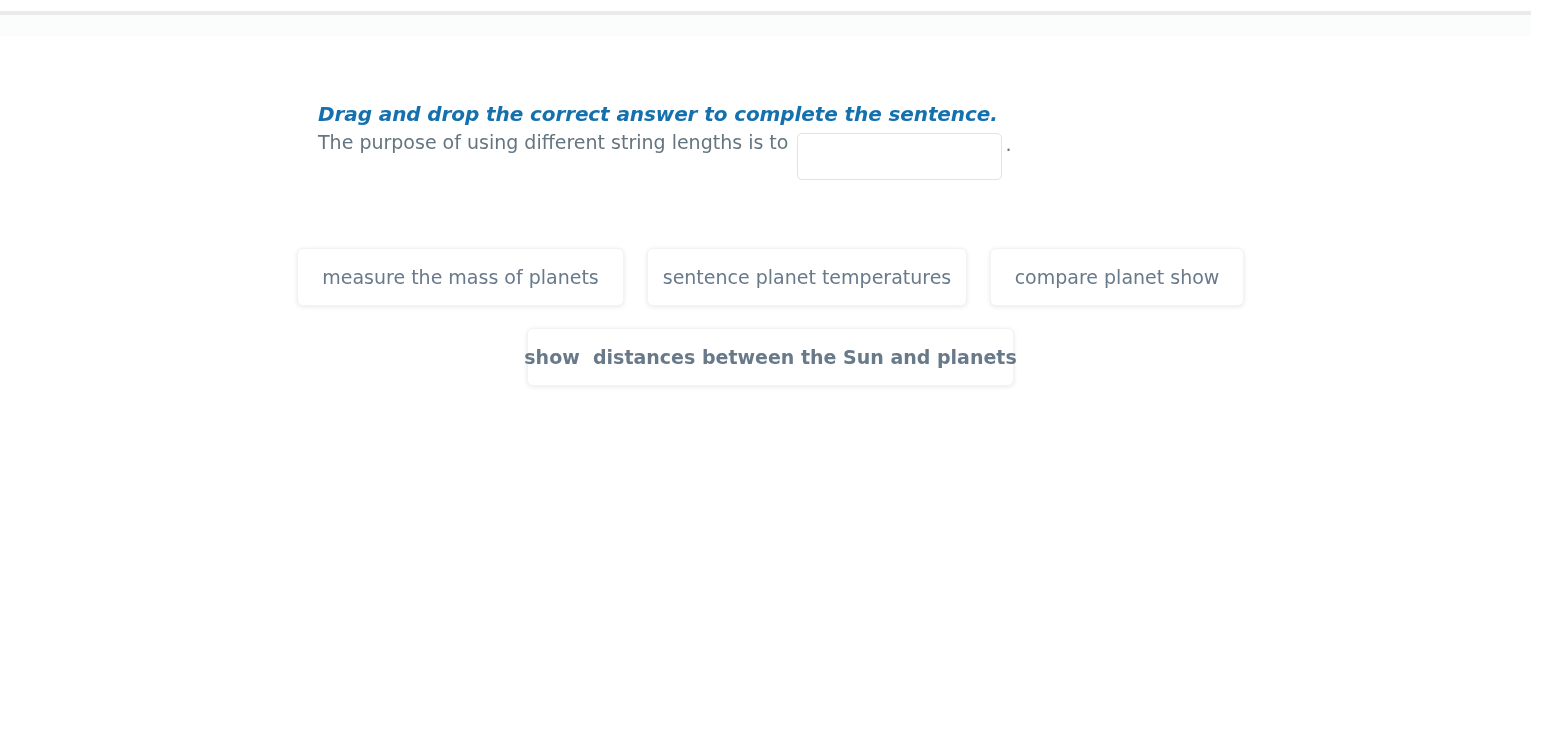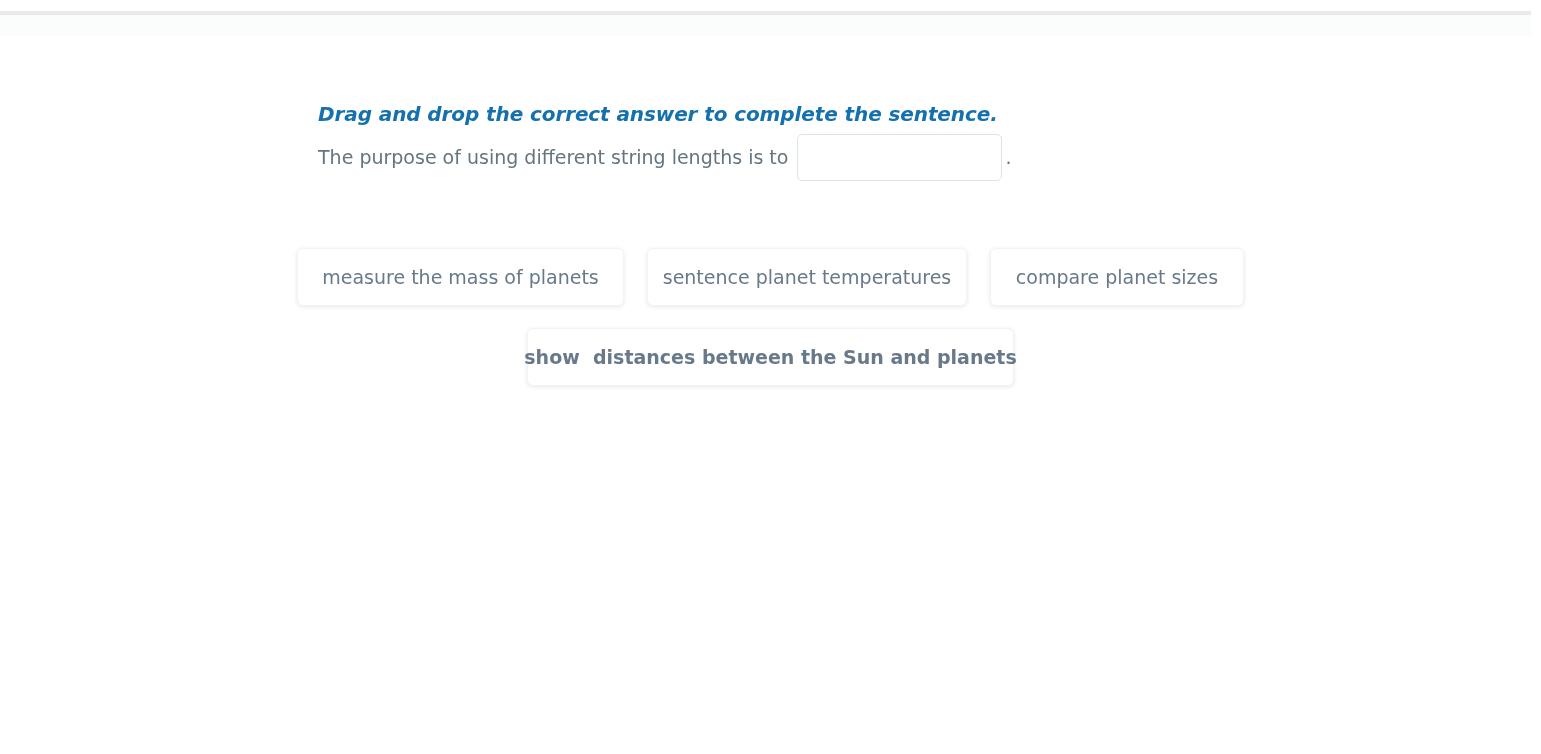--- a/index.html
+++ b/index.html
@@ -61,21 +61,21 @@
     color: #1471ad;
     letter-spacing: -0.1px;
     white-space: nowrap;
   }
 
   #sentence-row {
     position: absolute;
     left: 318px;
     top: 133px;
     display: flex;
-    align-items: center;
+    align-items: flex-start;
     height: 48px;
     white-space: nowrap;
   }
 
   .sentence-text {
     font-size: 19px;
     color: #64757f;
     line-height: 1;
   }
 
@@ -161,21 +161,21 @@
 
   <div id="options-wrap">
     <div class="options-row" id="options-row-1">
       <div class="option-card" data-idx="0">
         <span class="option-label">measure the mass of planets</span>
       </div>
       <div class="option-card" data-idx="1">
         <span class="option-label">sentence planet temperatures</span>
       </div>
       <div class="option-card" data-idx="2">
-        <span class="option-label">compare planet sizes</span>
+        <span class="option-label">compare planet show</span>
       </div>
     </div>
     <div class="options-row" id="options-row-2">
       <div class="option-card" data-idx="3">
         <span class="option-label">show  distances between the Sun and planets</span>
       </div>
     </div>
   </div>
 
 </div>

